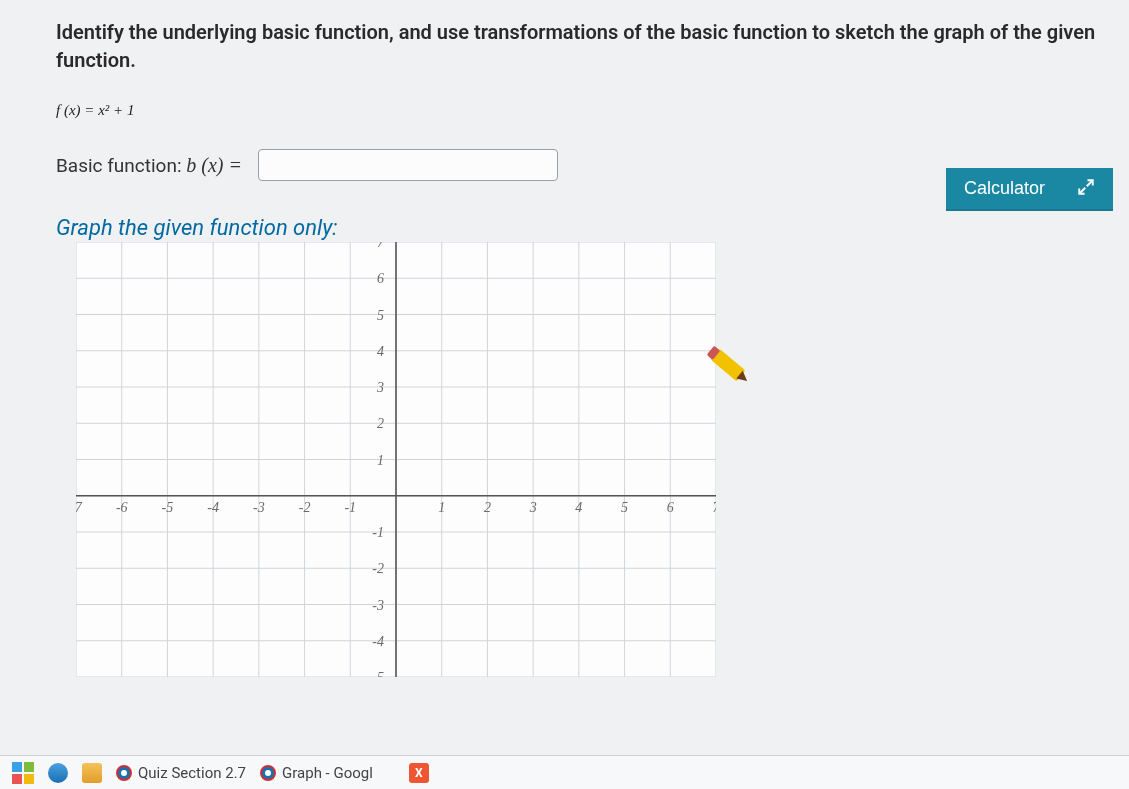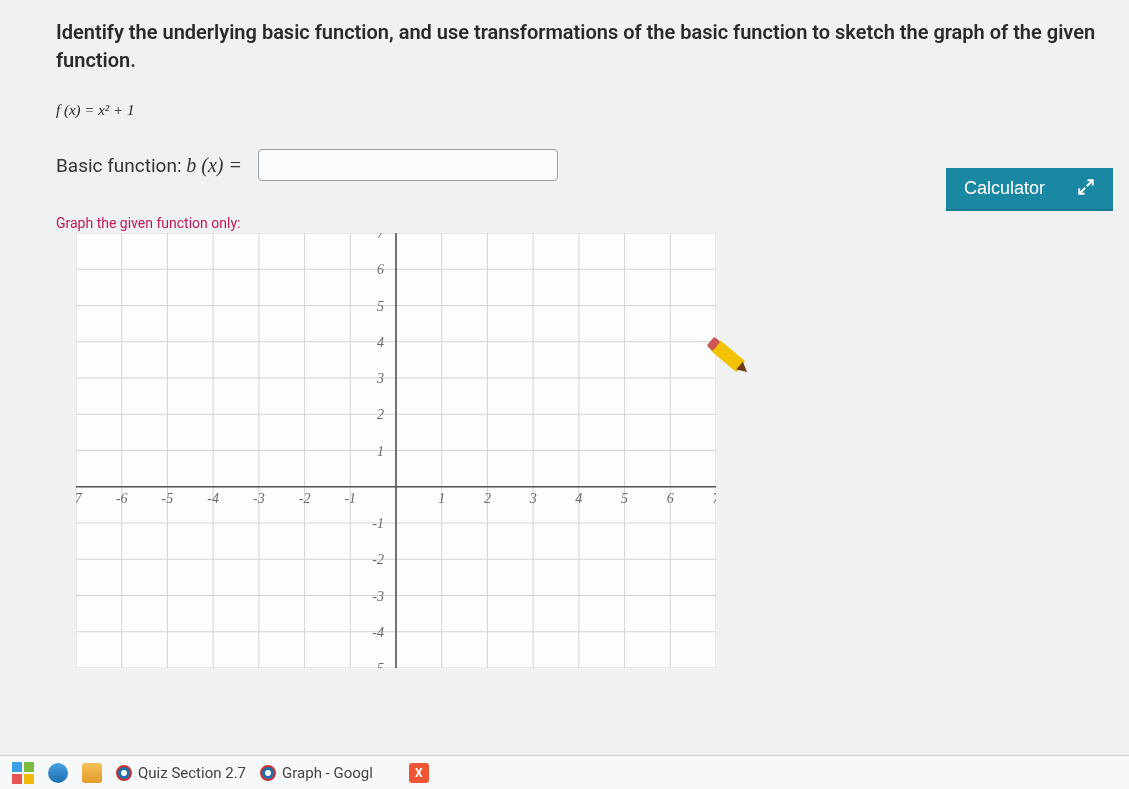--- a/index.html
+++ b/index.html
@@ -62,22 +62,23 @@
     font-size: 18px;
     display: flex;
     align-items: flex-start;
     gap: 32px;
     cursor: pointer;
     box-shadow: inset 0 -2px 0 rgba(0,0,0,.1);
   }
   .expand-icon svg { width: 18px; height: 18px; }
   .graph-heading {
     margin-top: 34px;
-    font-size: 14px;
-    color: #be185d;
+    font-size: 22px;
+    color: #0369a1;
+    font-style: italic;
   }
   .graph-wrap { position: relative; margin-left: 20px; margin-top: 2px; }
   .grid-svg { background: #fdfdfd; }
   .pencil {
     position: absolute;
     left: 635px;
     top: 116px;
     transform: rotate(40deg);
   }
   .pencil .body {

